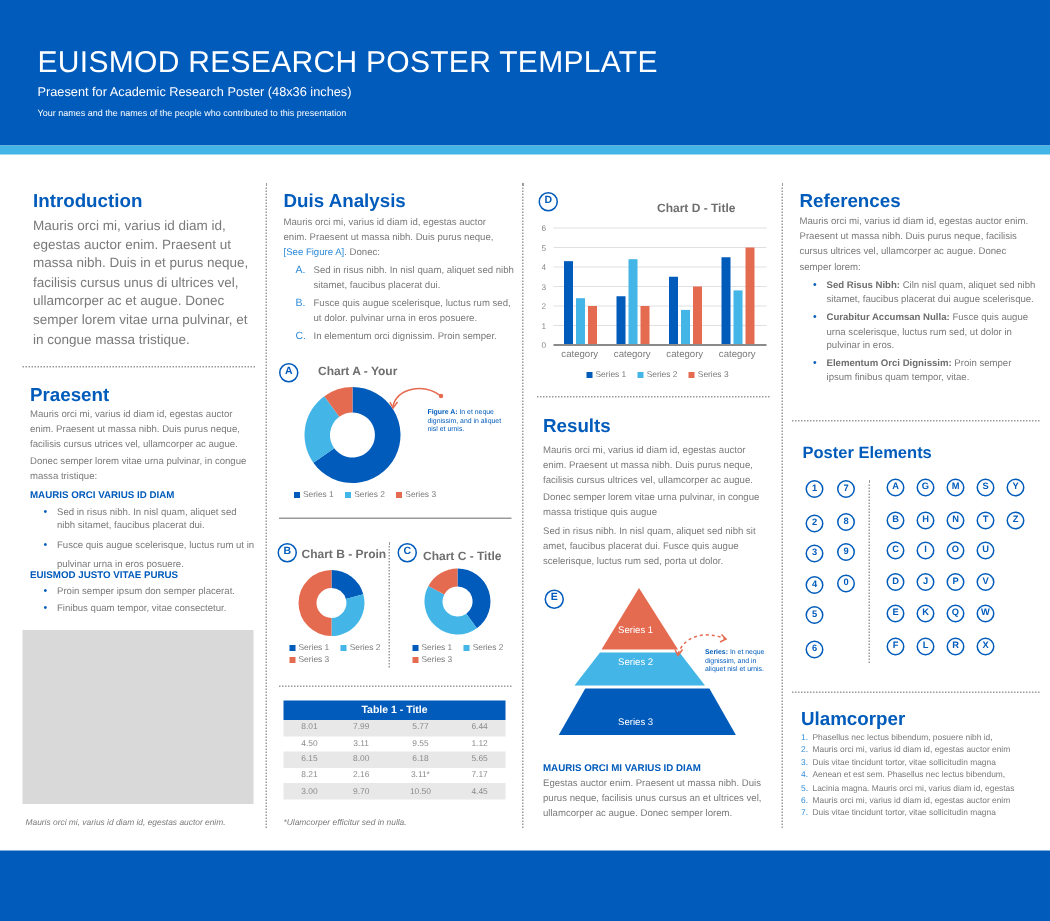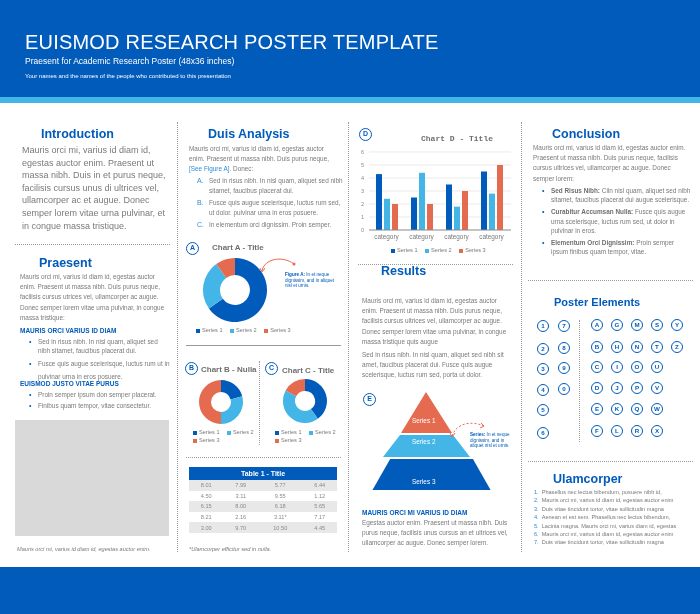--- a/index.html
+++ b/index.html
@@ -9,21 +9,21 @@
   .header { position: absolute; left: 0; top: 0; width: 700px; height: 97px; background: #005bbb; }
   .header-stripe { position: absolute; left: 0; top: 97px; width: 700px; height: 6px; background: #43b5e6; }
   .title { position: absolute; left: 25px; top: 31px; font-size: 20px; color: #ffffff; letter-spacing: 0.2px; white-space: nowrap; }
   .subtitle { position: absolute; left: 25px; top: 56px; font-size: 8.5px; color: #ffffff; white-space: nowrap; }
   .authors { position: absolute; left: 25px; top: 73px; font-size: 6px; color: #ffffff; white-space: nowrap; }
   .footer { position: absolute; left: 0; top: 567px; width: 700px; height: 47px; background: #005bbb; }
 
   .vsep { position: absolute; top: 122px; width: 0; height: 430px; border-left: 1px dotted #9a9a9a; }
   .hsep { position: absolute; height: 0; border-top: 1px dotted #9a9a9a; }
 
-  .h2 { position: absolute; color: #005bbb; font-weight: bold; font-size: 12.5px; white-space: nowrap; margin-left: 19px; }
+  .h2 { position: absolute; color: #005bbb; font-weight: bold; font-size: 12.5px; white-space: nowrap; }
   .h3 { position: absolute; color: #005bbb; font-weight: bold; font-size: 6.5px; white-space: nowrap; }
   .p  { position: absolute; font-size: 6.4px; line-height: 10.2px; color: #7a7a7a; }
   .p-lg { position: absolute; font-size: 9px; line-height: 12.6px; color: #7a7a7a; }
 
   ul.bul { position: absolute; list-style: none; font-size: 6.4px; line-height: 9.2px; color: #7a7a7a; }
   ul.bul li { position: relative; padding-left: 9px; margin-bottom: 2px; }
   ul.bul li::before { content: "•"; position: absolute; left: 0; top: 0; color: #005bbb; font-size: 7px; }
 
   ol.abc { position: absolute; list-style: none; font-size: 6.4px; line-height: 9.6px; color: #7a7a7a; }
   ol.abc li { position: relative; padding-left: 12px; margin-bottom: 3px; }
@@ -88,42 +88,42 @@
   <span>Mauris orci mi, varius id diam id, egestas auctor enim. Praesent ut massa nibh. Duis purus neque,</span>
   <span class="link">[See Figure A]</span><span>. Donec:</span>
 </div>
 <ol class="abc" style="left:197px; top:176px; width:146px;">
   <li><span class="mk">A.</span><span>Sed in risus nibh. In nisl quam, aliquet sed nibh sitamet, faucibus placerat dui.</span></li>
   <li><span class="mk">B.</span><span>Fusce quis augue scelerisque, luctus rum sed, ut dolor. pulvinar urna in eros posuere.</span></li>
   <li><span class="mk">C.</span><span>In elementum orci dignissim. Proin semper.</span></li>
 </ol>
 
 <div class="badge" style="left:186px; top:242px;">A</div>
-<div class="chart-title" style="left:212px; top:243px;">Chart A - Title</div>
+<div class="chart-title" style="left:212px; top:243px;">Chart A - Your</div>
 <svg style="position:absolute; left:200px; top:256px;" width="72" height="68" viewBox="0 0 72 68">
 
   <path d="M35,2 A32,32 0 1 1 8.9,52.5 L22.8,42.8 A15,15 0 1 0 35,19 Z" fill="#005bbb"></path>
   <path d="M8.9,52.5 A32,32 0 0 1 16.2,8.1 L26.2,21.9 A15,15 0 0 0 22.8,42.8 Z" fill="#43b5e6"></path>
   <path d="M16.2,8.1 A32,32 0 0 1 35,2 L35,19 A15,15 0 0 0 26.2,21.9 Z" fill="#e56b50"></path>
 </svg>
 <svg style="position:absolute; left:258px; top:255px;" width="40" height="20" viewBox="0 0 40 20">
   <path d="M4,16 C6,4 24,0 36,9" stroke="#e56b50" stroke-width="1" fill="none"></path>
   <circle cx="36" cy="9" r="1.5" fill="#e56b50"></circle>
   <path d="M2,13 L4,17 L7,13" stroke="#e56b50" stroke-width="1" fill="none"></path>
 </svg>
 <div class="annot" style="left:285px; top:272px; width:56px;"><b>Figure A:</b><span> In et neque dignissim, and in aliquet nisl et urnis.</span></div>
 <div class="legend" style="left:196px; top:327px;">
   <span class="it"><span class="sw" style="background:#005bbb"></span><span>Series 1</span></span>
   <span class="it"><span class="sw" style="background:#43b5e6"></span><span>Series 2</span></span>
   <span class="it"><span class="sw" style="background:#e56b50"></span><span>Series 3</span></span>
 </div>
 <div class="hsep" style="left:186px; top:345px; width:155px; border-top:1px solid #9a9a9a;"></div>
 
 <div class="badge" style="left:185px; top:362px;">B</div>
-<div class="chart-title" style="left:201px; top:365px;">Chart B - Nulla</div>
+<div class="chart-title" style="left:201px; top:365px;">Chart B - Proin</div>
 <svg style="position:absolute; left:197px; top:378px;" width="48" height="48" viewBox="0 0 48 48">
 
   <path d="M24,2 A22,22 0 0 1 45.2,18.2 L33.6,21.4 A10,10 0 0 0 24,14 Z" fill="#005bbb"></path>
   <path d="M45.2,18.2 A22,22 0 0 1 24,46 L24,34 A10,10 0 0 0 33.6,21.4 Z" fill="#43b5e6"></path>
   <path d="M24,46 A22,22 0 0 1 24,2 L24,14 A10,10 0 0 0 24,34 Z" fill="#e56b50"></path>
 </svg>
 <div class="legend" style="left:193px; top:428px; width:70px; white-space:normal; line-height:8px;">
   <span class="it"><span class="sw" style="background:#005bbb"></span><span>Series 1</span></span>
   <span class="it"><span class="sw" style="background:#43b5e6"></span><span>Series 2</span></span><br>
   <span class="it"><span class="sw" style="background:#e56b50"></span><span>Series 3</span></span>
@@ -180,21 +180,21 @@
       <td>3.00</td>
         <td>9.70</td>
         <td>10.50</td>
         <td>4.45</td>
     </tr>
   </tbody>
 </table>
 <div class="caption" style="left:189px; top:546px;">*Ulamcorper efficitur sed in nulla.</div>
 
 <div class="badge" style="left:359px; top:128px;">D</div>
-<div class="chart-title" style="left:421px; top:134px;font-family:Liberation Mono, monospace;">Chart D - Title</div>
+<div class="chart-title" style="left:438px; top:134px;">Chart D - Title</div>
 <svg style="position:absolute; left:355px; top:148px;" width="160" height="100" viewBox="0 0 160 100">
 
   <g stroke="#dcdcdc" stroke-width="0.6">
     <line x1="14" y1="4" x2="156" y2="4"></line>
     <line x1="14" y1="17" x2="156" y2="17"></line>
     <line x1="14" y1="30" x2="156" y2="30"></line>
     <line x1="14" y1="43" x2="156" y2="43"></line>
     <line x1="14" y1="56" x2="156" y2="56"></line>
     <line x1="14" y1="69" x2="156" y2="69"></line>
   </g>
@@ -231,21 +231,21 @@
   <span>category</span>
   <span>category</span>
 </div>
 <div class="legend" style="left:391px; top:247px;">
   <span class="it"><span class="sw" style="background:#005bbb"></span><span>Series 1</span></span>
   <span class="it"><span class="sw" style="background:#43b5e6"></span><span>Series 2</span></span>
   <span class="it"><span class="sw" style="background:#e56b50"></span><span>Series 3</span></span>
 </div>
 <div class="hsep" style="left:358px; top:264px; width:155px;"></div>
 
-<div class="h2" style="left:362px; top:264px;">Results</div>
+<div class="h2" style="left:362px; top:277px;">Results</div>
 <div class="p" style="left:362px; top:296px; width:152px;">Mauris orci mi, varius id diam id, egestas auctor enim. Praesent ut massa nibh. Duis purus neque, facilisis cursus ultrices vel, ullamcorper ac augue. Donec semper lorem vitae urna pulvinar, in congue massa tristique quis augue</div>
 <div class="p" style="left:362px; top:350px; width:152px;">Sed in risus nibh. In nisl quam, aliquet sed nibh sit amet, faucibus placerat dui. Fusce quis augue scelerisque, luctus rum sed, porta ut dolor.</div>
 
 <div class="badge" style="left:363px; top:393px;">E</div>
 <svg style="position:absolute; left:370px; top:390px;" width="130" height="100" viewBox="0 0 130 100">
   <polygon points="56,2 82,43 31,43" fill="#e56b50"></polygon>
   <polygon points="30,45 83,45 100,67 13,67" fill="#43b5e6"></polygon>
   <polygon points="12,69 101,69 120,100 -7,100" fill="#005bbb" transform="translate(9,0) scale(0.93,1)"></polygon>
 </svg>
 <div style="position:absolute; left:412px; top:417px; font-size:6.4px; color:#ffffff;">Series 1</div>
@@ -254,21 +254,21 @@
 <svg style="position:absolute; left:448px; top:418px;" width="40" height="22" viewBox="0 0 40 22">
   <path d="M4,18 C8,6 22,2 36,8" stroke="#e56b50" stroke-width="1" fill="none" stroke-dasharray="2,2"></path>
   <path d="M2,15 L4,19 L7,15" stroke="#e56b50" stroke-width="1" fill="none"></path>
   <path d="M33,5 L36,8 L32,10" stroke="#e56b50" stroke-width="1" fill="none"></path>
 </svg>
 <div class="annot" style="left:470px; top:432px; width:46px;"><b>Series:</b><span> In et neque dignissim, and in aliquet nisl et urnis.</span></div>
 
 <div class="h3" style="left:362px; top:509px;">MAURIS ORCI MI VARIUS ID DIAM</div>
 <div class="p" style="left:362px; top:518px; width:152px;">Egestas auctor enim. Praesent ut massa nibh. Duis purus neque, facilisis unus cursus an et ultrices vel, ullamcorper ac augue. Donec semper lorem.</div>
 
-<div class="h2" style="left:533px; top:127px;">Conclusion</div>
+<div class="h2" style="left:533px; top:127px;">References</div>
 <div class="p" style="left:533px; top:143px; width:160px;">Mauris orci mi, varius id diam id, egestas auctor enim. Praesent ut massa nibh. Duis purus neque, facilisis cursus ultrices vel, ullamcorper ac augue. Donec semper lorem:</div>
 <ul class="bul" style="left:542px; top:186px; width:150px;">
   <li style="margin-bottom:3px;"><b style="color:#6e6e6e">Sed Risus Nibh:</b><span> Ciln nisl quam, aliquet sed nibh sitamet, faucibus placerat dui augue scelerisque.</span></li>
   <li style="margin-bottom:3px;"><b style="color:#6e6e6e">Curabitur Accumsan Nulla:</b><span> Fusce quis augue urna scelerisque, luctus rum sed, ut dolor in pulvinar in eros.</span></li>
   <li><b style="color:#6e6e6e">Elementum Orci Dignissim:</b><span> Proin semper ipsum finibus quam tempor, vitae.</span></li>
 </ul>
 <div class="hsep" style="left:528px; top:280px; width:165px;"></div>
 
 <div class="h2" style="left:535px; top:296px; font-size:11px;">Poster Elements</div>
 

